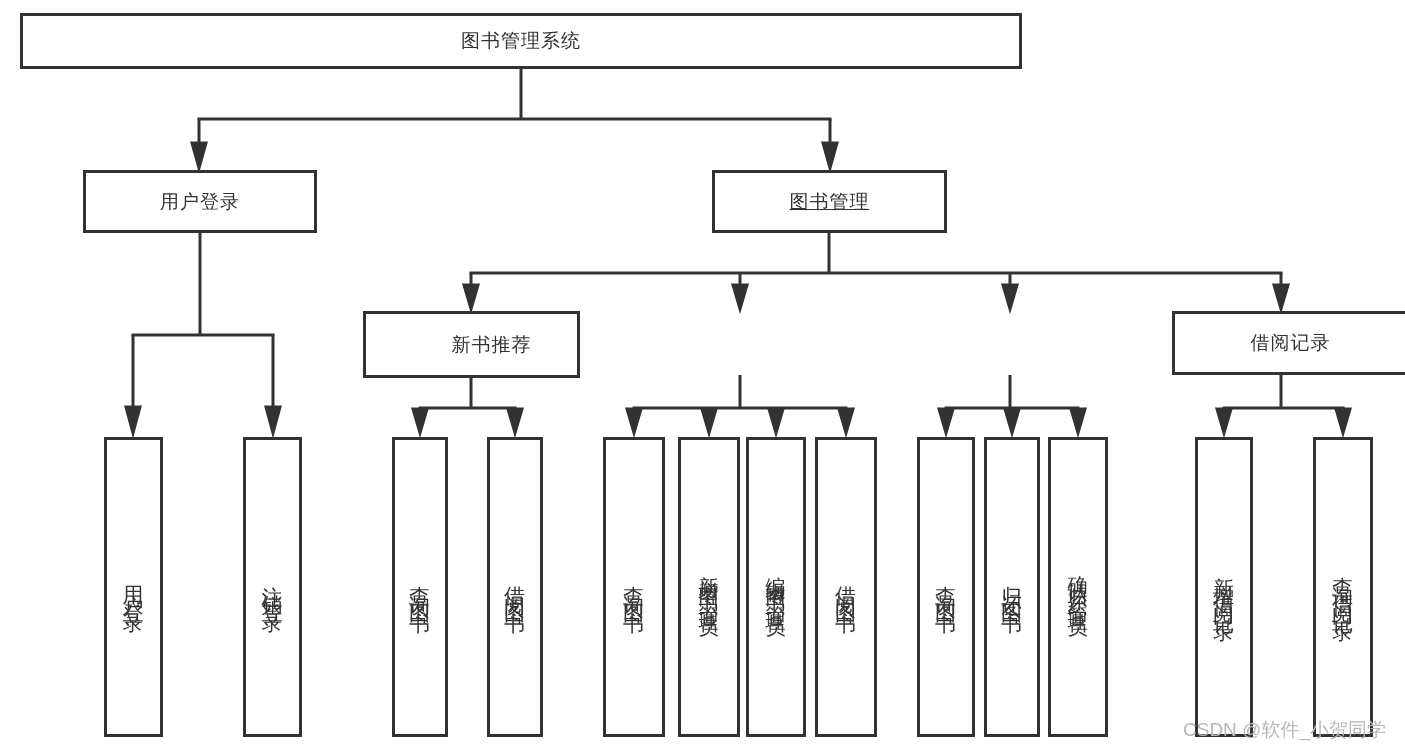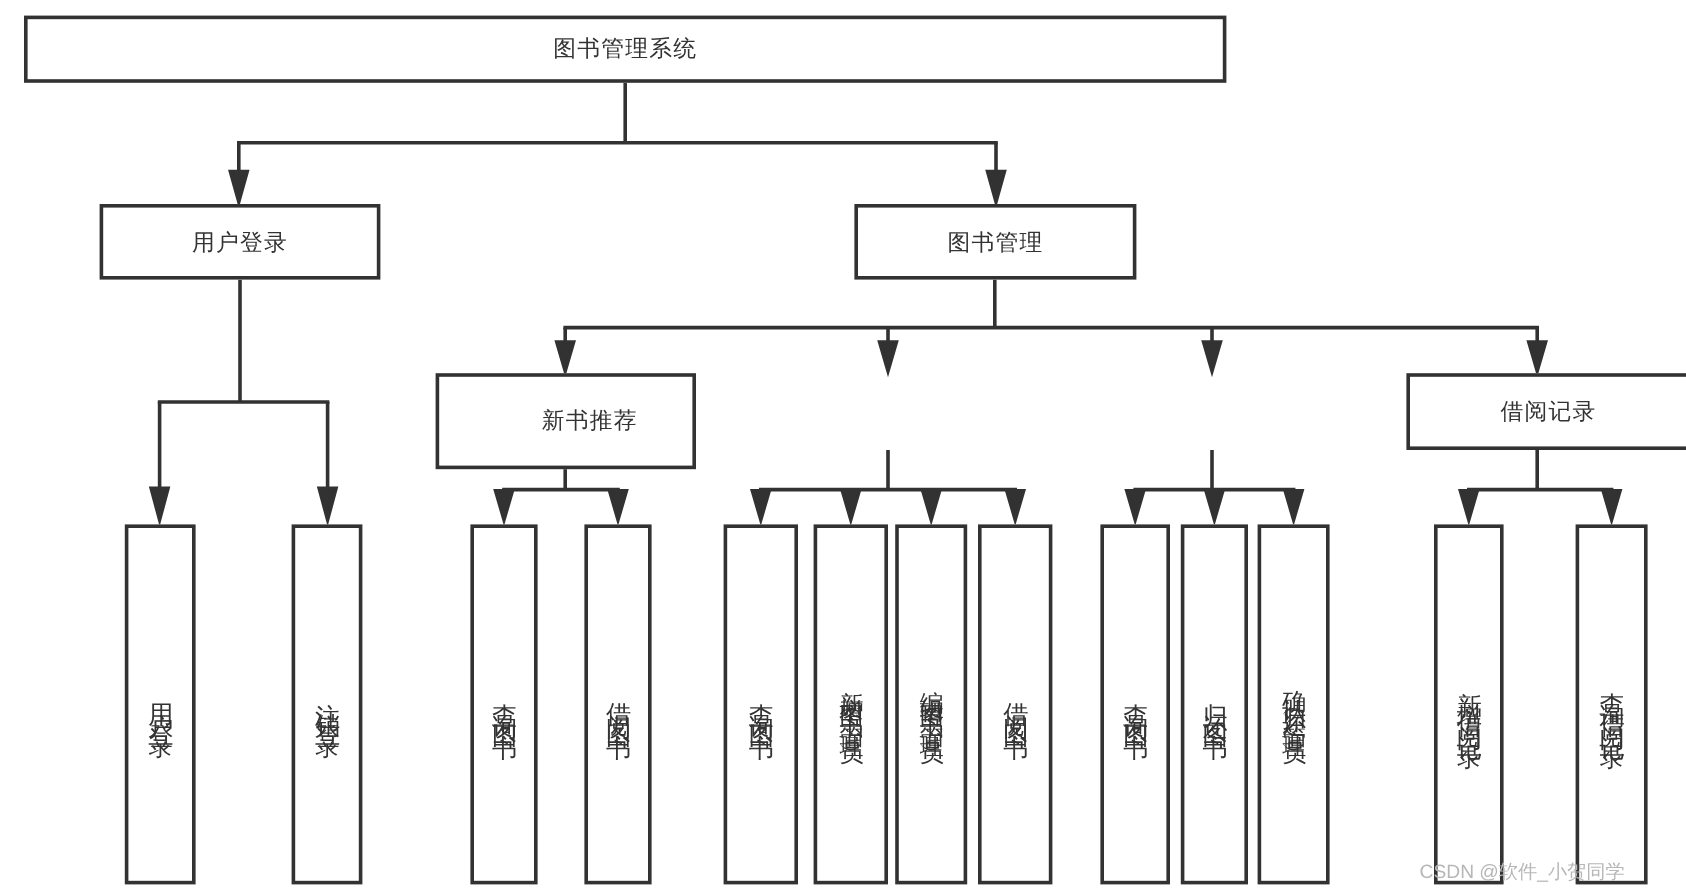--- a/index.html
+++ b/index.html
@@ -37,21 +37,21 @@
     font-size:21px;
     line-height:1;
     letter-spacing:9px;
     color:#333333;
     white-space:nowrap;
   }
   .vtext.long{font-size:20px;letter-spacing:6px;}
   #watermark{
     position:absolute;
     left:1183px;top:717px;
-    font-size:16px;
+    font-size:19px;
     color:#b7b7b7;
     z-index:3;
     white-space:nowrap;
   }
 </style>
 </head>
 <body>
 
 <div id="canvas">
 
@@ -133,25 +133,25 @@
     </g>
   </svg>
 
   <div class="hbox" style="left:20px;top:13px;width:1002px;height:56px;">
     <span>图书管理系统</span>
   </div>
 
   <div class="hbox" style="left:83px;top:170px;width:234px;height:63px;">
     <span>用户登录</span>
   </div>
-  <div class="hbox" style="left:712px;top:170px;width:235px;height:63px;">
+  <div class="hbox" style="left:712px;top:170px;width:235px;height:63px;text-decoration:underline;">
     <span>图书管理</span>
   </div>
 
-  <div class="hbox" style="left:363px;top:311px;width:217px;height:80px;padding-left:40px;">
+  <div class="hbox" style="left:363px;top:311px;width:217px;height:67px;padding-left:40px;">
     <span>新书推荐</span>
   </div>
   <div class="hbox" style="left:1172px;top:311px;width:237px;height:64px;">
     <span>借阅记录</span>
   </div>
 
   <div class="vbox" style="left:104px;width:59px;">
     <span class="vtext">用户登录</span>
   </div>
   <div class="vbox" style="left:243px;width:59px;">

